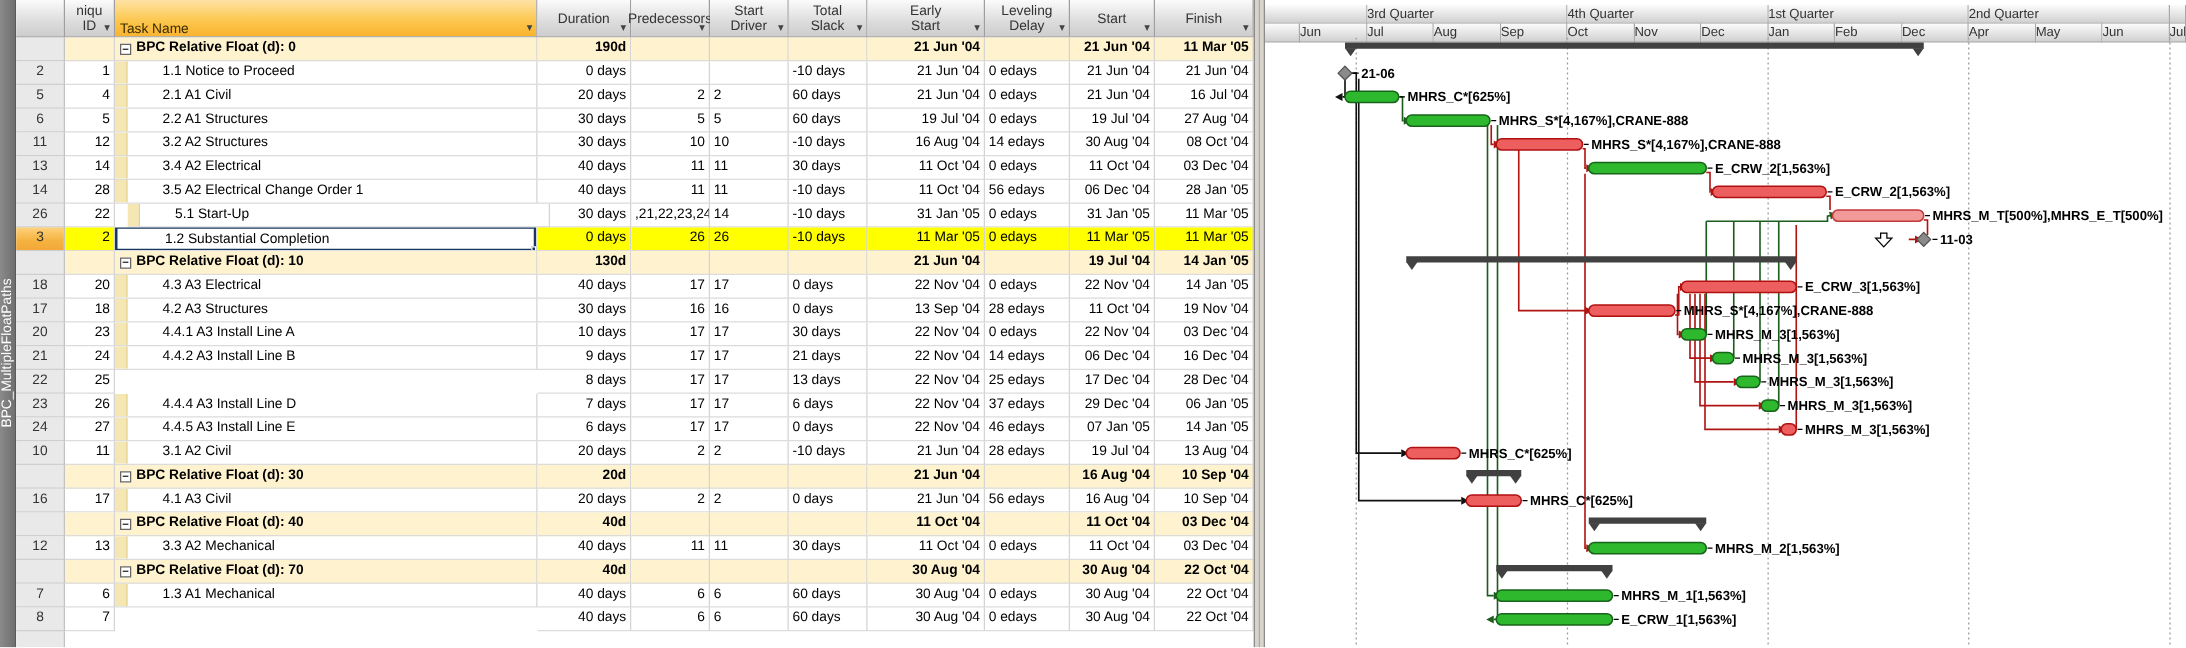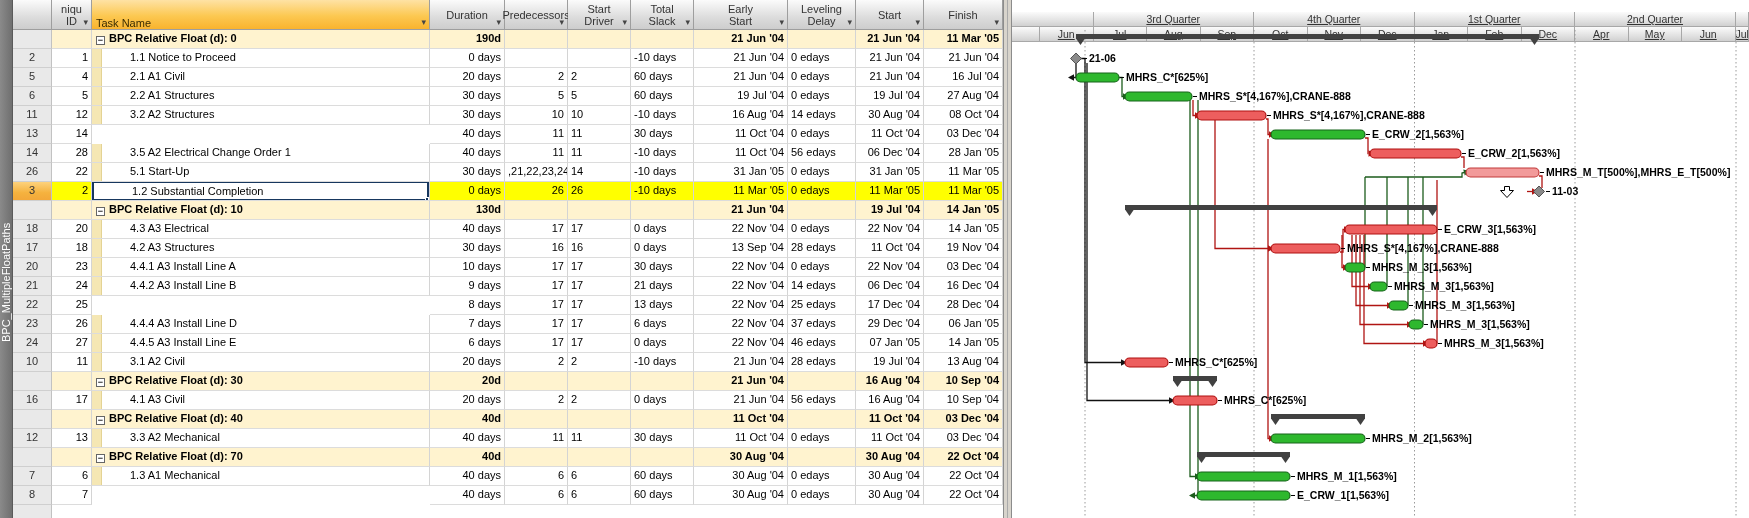--- a/index.html
+++ b/index.html
@@ -41,23 +41,23 @@
   .sel-handle { position:absolute; right:-2px; bottom:-2px; width:4px; height:4px; background:#17375e; border:1px solid #fff; }
 
   
   .splitter { position:absolute; left:1003px; top:0; width:9px; height:518px; background:#d8d4cc;
               border-left:1px solid #8c8c8c; border-right:1px solid #8c8c8c; }
   .splitter::after { content:""; position:absolute; left:3px; top:0; width:1px; height:518px; background:#aaa; }
 
   
   .gantt { position:absolute; left:1012px; top:0; width:737px; height:518px; background:#fff; }
   .tier { position:absolute; left:0; width:737px; height:15px; }
-  .tscell { position:absolute; top:12px; height:15px; background:linear-gradient(#fbfbfb,#dedede 70%,#d0d0d0);
+  .tscell { position:absolute; top:4px; height:15px; background:linear-gradient(#fbfbfb,#dedede 70%,#d0d0d0);
             border-right:1px solid #a8a8a8; border-bottom:1px solid #a8a8a8; color:#333;
-            text-align:center; line-height:15px; font-size:10.5px; overflow:hidden; white-space:nowrap;text-decoration:underline; }
+            line-height:15px; font-size:10.5px; overflow:hidden; white-space:nowrap; }
   .chart { position:absolute; left:0; top:30px; width:737px; height:488px; }
   svg text { font-family:"Liberation Sans", sans-serif; }
 </style>
 </head>
 <body>
 
 <div class="app">
   <div class="vstrip">
     <span>BPC_MultipleFloatPaths</span>
   </div>
@@ -188,20 +188,24 @@
           <div class="tcell l" style="left: 555px; width: 63px;">10</div>
           <div class="tcell l" style="left: 618px; width: 63px;">-10 days</div>
           <div class="tcell r" style="left: 681px; width: 94px;">16 Aug '04</div>
           <div class="tcell l" style="left: 775px; width: 68px;">14 edays</div>
           <div class="tcell r" style="left: 843px; width: 68px;">30 Aug '04</div>
           <div class="tcell r" style="left: 911px; width: 79px;">08 Oct '04</div>
         </div>
         <div class="trow row-task" style="top: 125px;">
           <div class="tcell c num" style="left: 0px; width: 39px;">13</div>
           <div class="tcell r" style="left: 39px; width: 40px;">14</div>
+          <div class="tcell l taskcell" style="left: 79px; width: 338px; padding: 0px;">
+            <span class="task-strip"></span>
+            <span class="taskname">3.4 A2 Electrical</span>
+          </div>
           <div class="tcell r" style="left: 417px; width: 75px;">40 days</div>
           <div class="tcell r" style="left: 492px; width: 63px;">11</div>
           <div class="tcell l" style="left: 555px; width: 63px;">11</div>
           <div class="tcell l" style="left: 618px; width: 63px;">30 days</div>
           <div class="tcell r" style="left: 681px; width: 94px;">11 Oct '04</div>
           <div class="tcell l" style="left: 775px; width: 68px;">0 edays</div>
           <div class="tcell r" style="left: 843px; width: 68px;">11 Oct '04</div>
           <div class="tcell r" style="left: 911px; width: 79px;">03 Dec '04</div>
         </div>
         <div class="trow row-task" style="top: 144px;">
@@ -216,21 +220,21 @@
           <div class="tcell l" style="left: 555px; width: 63px;">11</div>
           <div class="tcell l" style="left: 618px; width: 63px;">-10 days</div>
           <div class="tcell r" style="left: 681px; width: 94px;">11 Oct '04</div>
           <div class="tcell l" style="left: 775px; width: 68px;">56 edays</div>
           <div class="tcell r" style="left: 843px; width: 68px;">06 Dec '04</div>
           <div class="tcell r" style="left: 911px; width: 79px;">28 Jan '05</div>
         </div>
         <div class="trow row-task" style="top: 163px;">
           <div class="tcell c num" style="left: 0px; width: 39px;">26</div>
           <div class="tcell r" style="left: 39px; width: 40px;">22</div>
-          <div class="tcell l taskcell" style="left: 79px; width: 338px; padding: 0px;">
+          <div class="tcell l taskcell" style="left: 89px; width: 338px; padding: 0px;">
             <span class="task-strip"></span>
             <span class="taskname">5.1 Start-Up</span>
           </div>
           <div class="tcell r" style="left: 417px; width: 75px;">30 days</div>
           <div class="tcell r" style="left: 492px; width: 63px;">,21,22,23,24,14</div>
           <div class="tcell l" style="left: 555px; width: 63px;">14</div>
           <div class="tcell l" style="left: 618px; width: 63px;">-10 days</div>
           <div class="tcell r" style="left: 681px; width: 94px;">31 Jan '05</div>
           <div class="tcell l" style="left: 775px; width: 68px;">0 edays</div>
           <div class="tcell r" style="left: 843px; width: 68px;">31 Jan '05</div>

